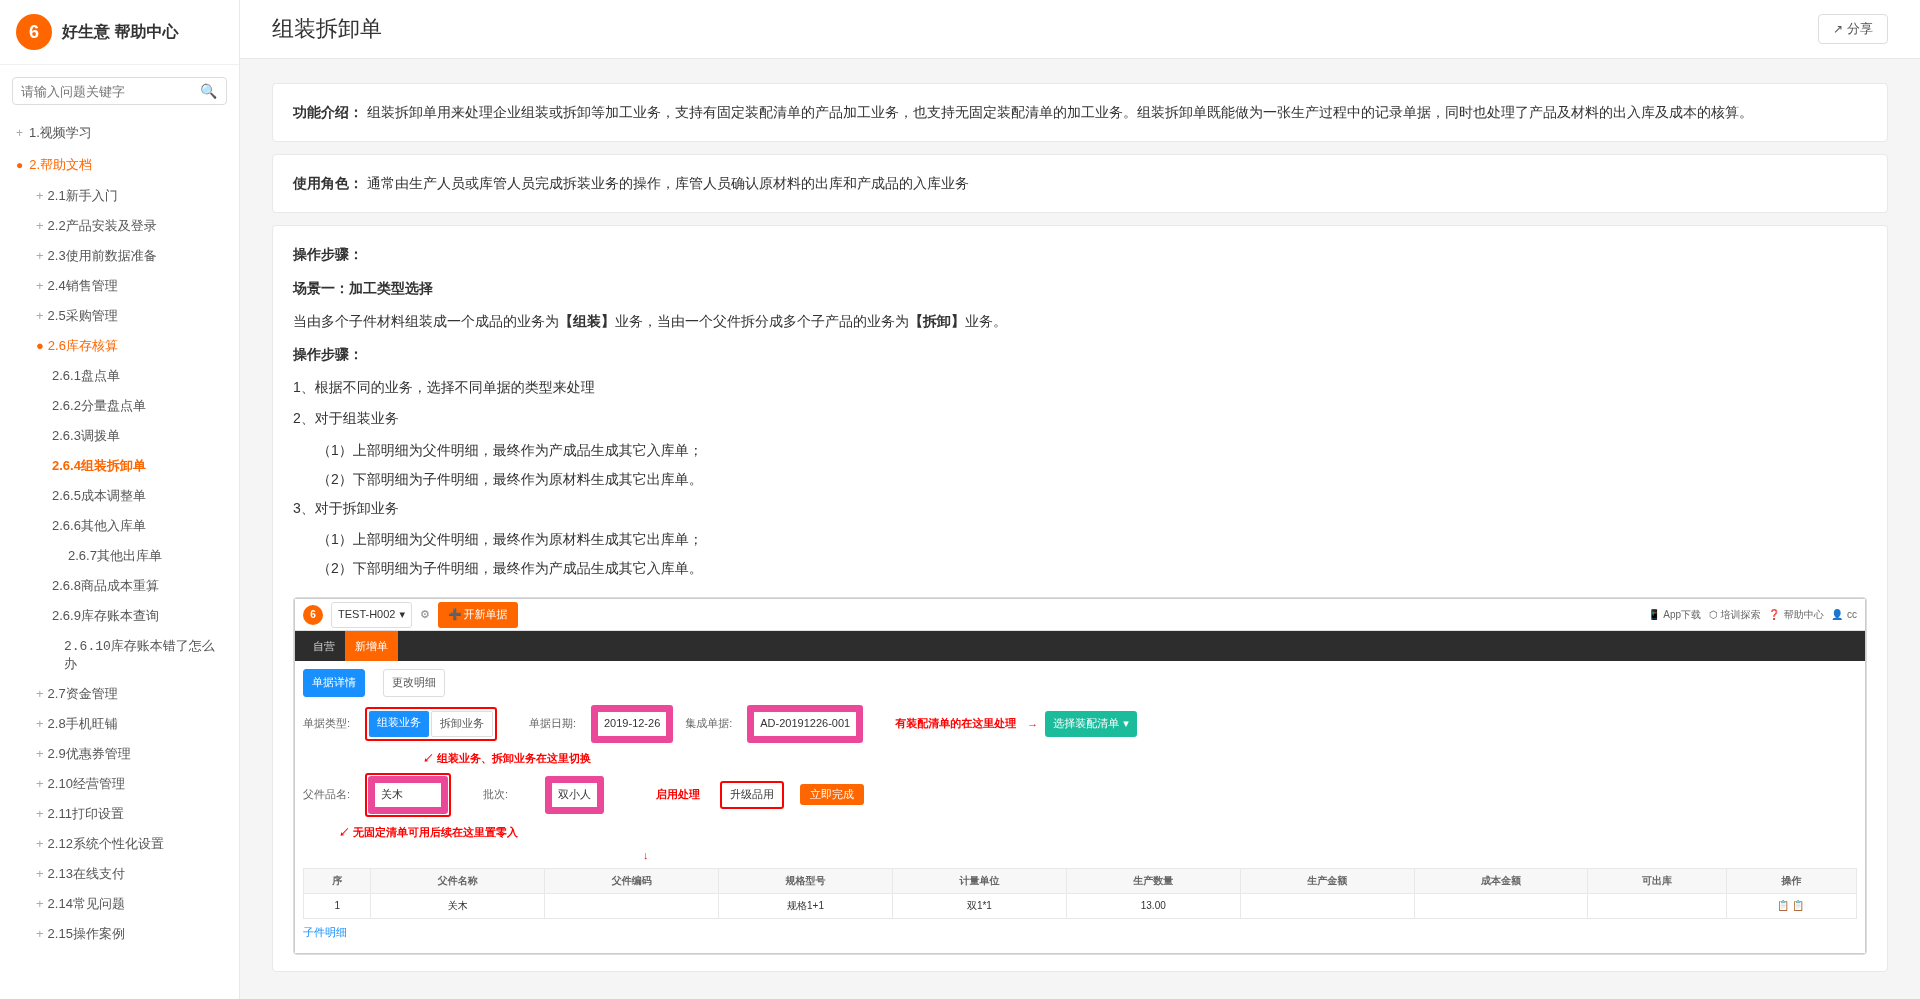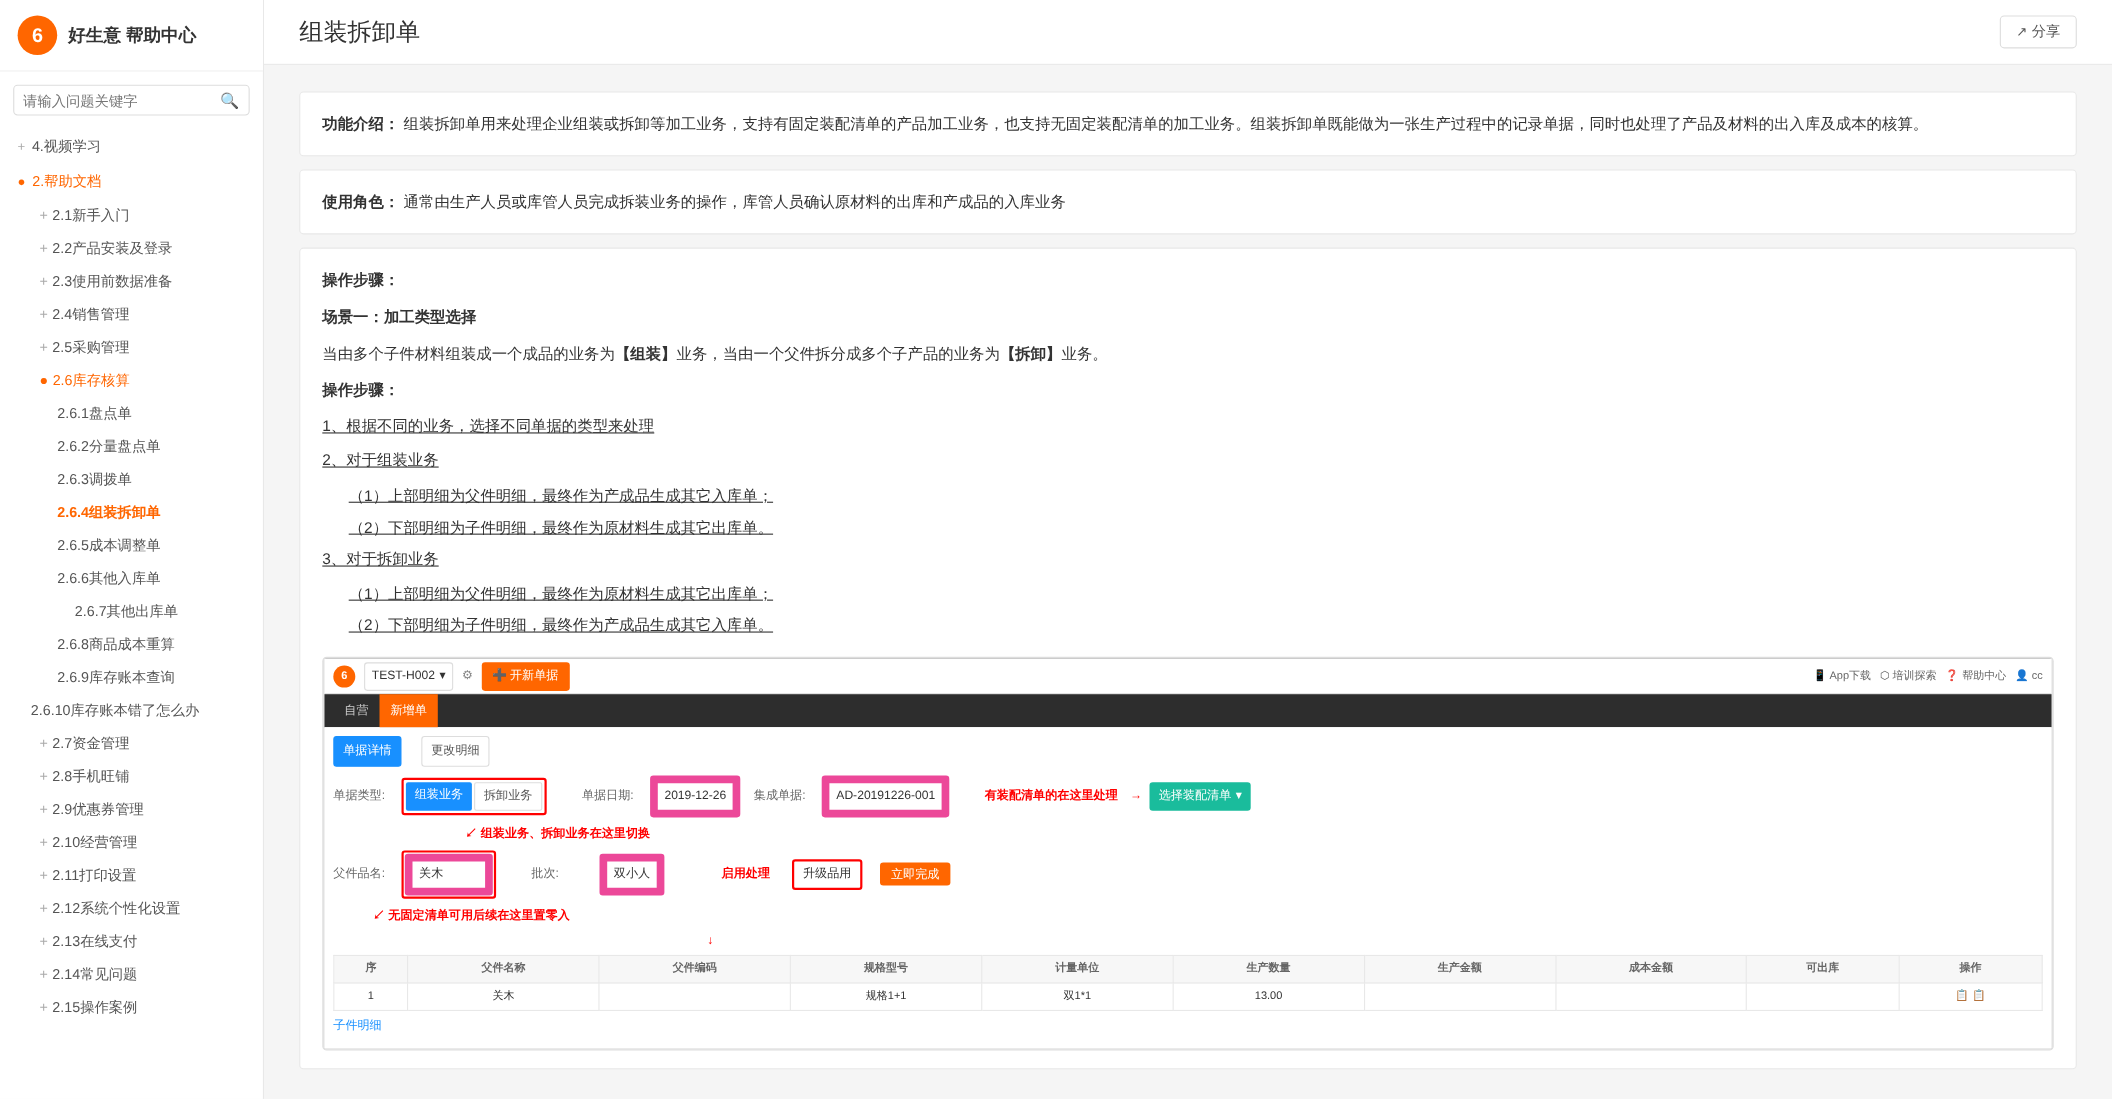--- a/index.html
+++ b/index.html
@@ -130,21 +130,21 @@
     }
 
     .section-title {
       font-weight: bold;
       margin-bottom: 8px;
       color: #333;
     }
 
     .text-bold { font-weight: bold; }
 
-    .steps-container { margin-top: 8px; text-decoration: underline; }
+    .steps-container { margin-top: 8px; }
     .step-line { margin-bottom: 6px; line-height: 1.8; }
     .step-sub { margin-left: 24px; margin-bottom: 4px; line-height: 1.8; }
 
     
     .screenshot-wrapper {
       margin-top: 16px;
       border: 1px solid #ddd;
       border-radius: 4px;
       overflow: hidden;
       background: #f0f0f0;
@@ -253,21 +253,21 @@
 
   <div class="search-box">
     <input type="text" placeholder="请输入问题关键字" style="">
     <span class="search-icon-btn">🔍</span>
   </div>
 
   <div class="nav-tree">
 
     <div class="nav-item">
       <span class="nav-icon">+</span>
-      <span>4.视频学习</span>
+      <span>1.视频学习</span>
     </div>
 
     <div class="nav-item section-open">
       <span class="nav-icon" style="color:#f60;">●</span>
       <span>2.帮助文档</span>
     </div>
 
     <div class="nav-sub-item">
       <span style="margin-right:4px;color:#aaa;">+</span><span>2.1新手入门</span>
     </div>
@@ -307,21 +307,21 @@
     </div>
     <div class="nav-sub-item" style="padding-left:68px;">
       <span>2.6.7其他出库单</span>
     </div>
     <div class="nav-sub-item" style="padding-left:52px;">
       <span>2.6.8商品成本重算</span>
     </div>
     <div class="nav-sub-item" style="padding-left:52px;">
       <span>2.6.9库存账本查询</span>
     </div>
-    <div class="nav-sub-item" style="padding-left:28px;">
+    <div class="nav-sub-item" style="padding-left:64px;font-family:Liberation Mono, monospace;">
       <span>2.6.10库存账本错了怎么办</span>
     </div>
 
     <div class="nav-sub-item">
       <span style="margin-right:4px;color:#aaa;">+</span><span>2.7资金管理</span>
     </div>
     <div class="nav-sub-item">
       <span style="margin-right:4px;color:#aaa;">+</span><span>2.8手机旺铺</span>
     </div>
     <div class="nav-sub-item">

